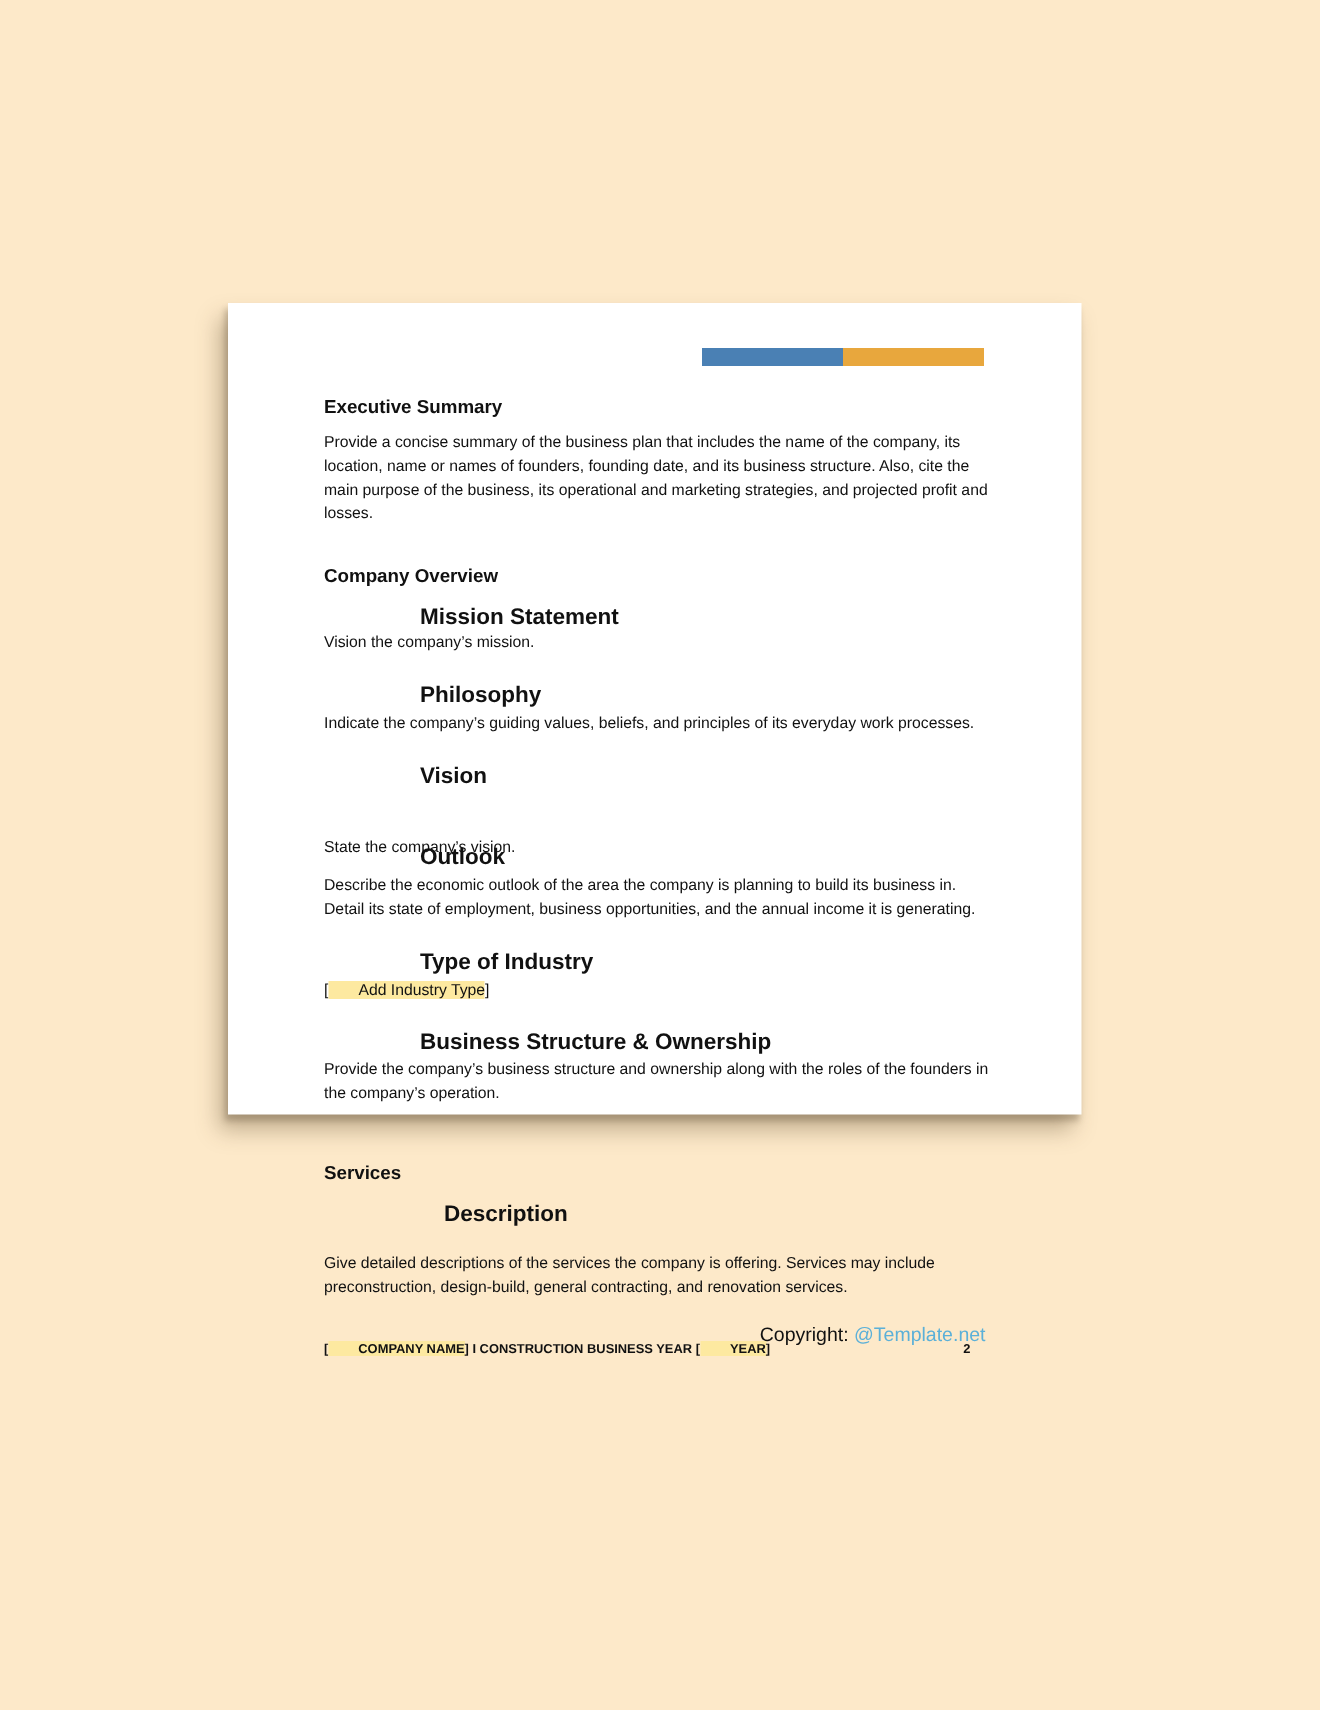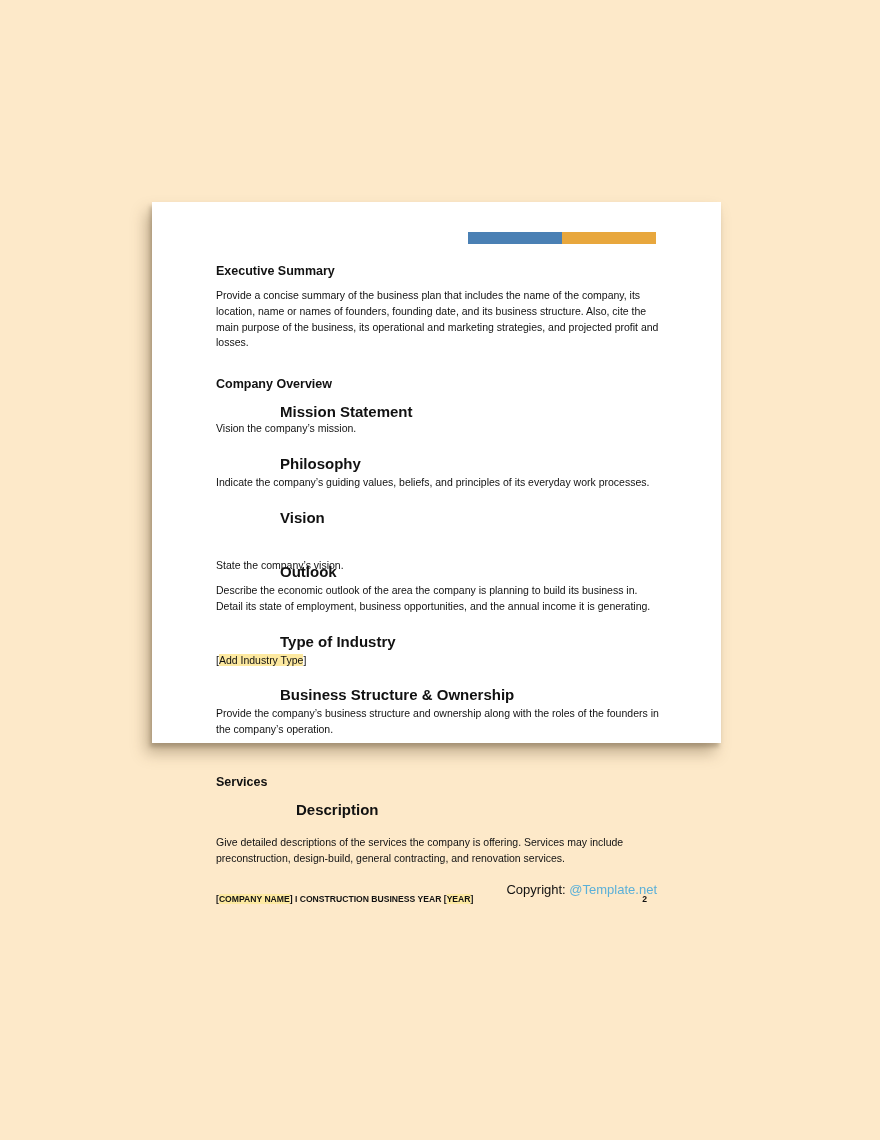--- a/index.html
+++ b/index.html
@@ -31,21 +31,21 @@
     font-size: 12.5px; font-weight: bold; white-space: nowrap;
   }
   .h2 {
     position: absolute; left: 16px;
     font-size: 15px; font-weight: bold; white-space: nowrap; margin-left: 48px;
   }
   .p {
     position: absolute; left: 0; width: 448px;
     font-size: 10.5px; line-height: 15.8px;
   }
-  .hl { background: #fde9a0; }
+  .hl { background: #fde9a0; padding-left: 20px; }
   .footer-left {
     position: absolute; left: 64px; top: 692px;
     font-size: 8.6px; font-weight: bold; white-space: nowrap;
   }
   .footer-copy {
     position: absolute; right: 64px; top: 680px;
     font-size: 13px; white-space: nowrap;
   }
   .footer-copy .link { color: #5bb0d8; }
   .footer-page {

